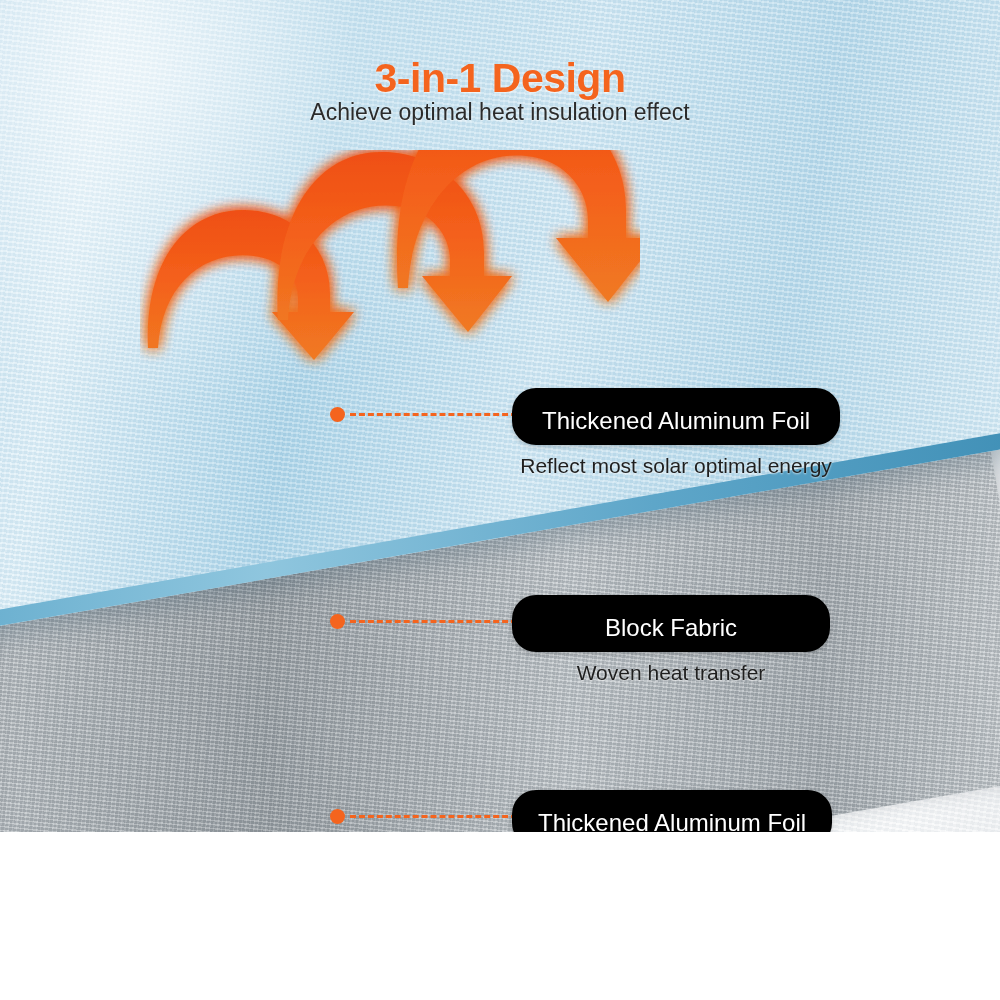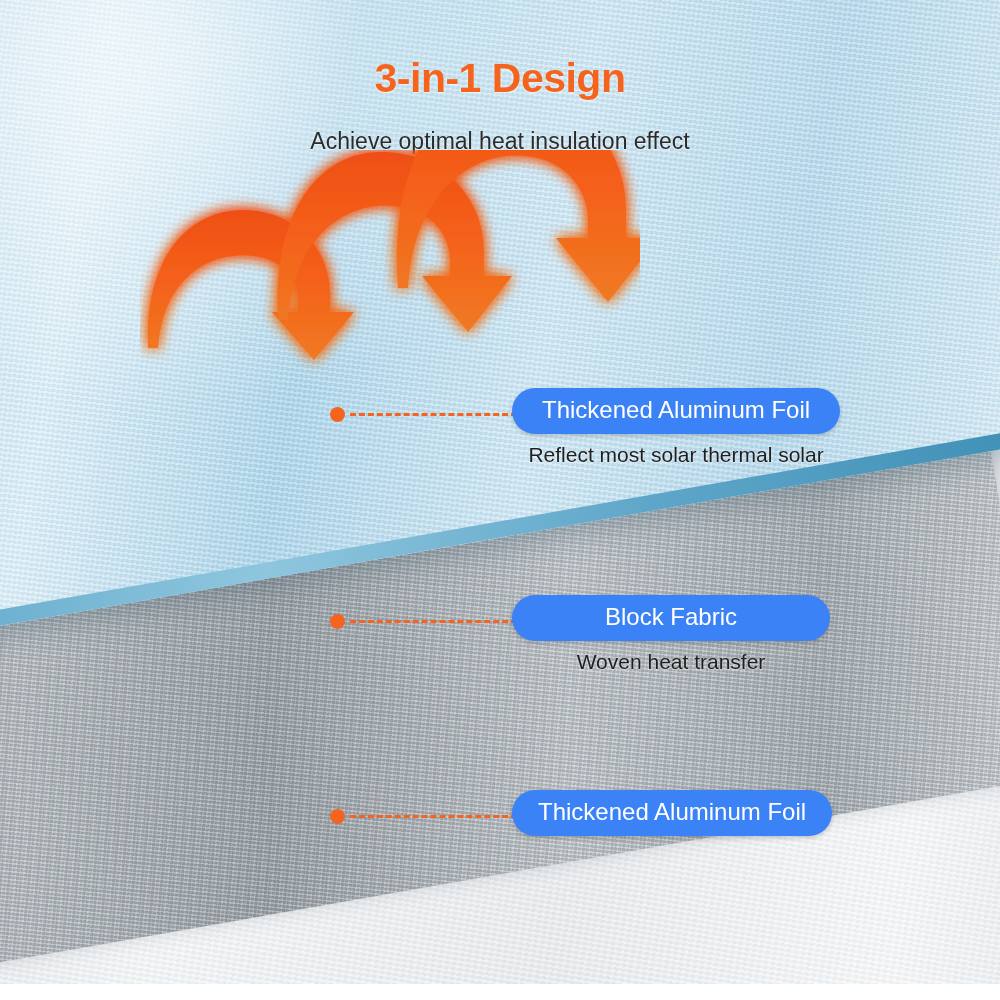--- a/index.html
+++ b/index.html
@@ -10,21 +10,21 @@
     width: 1000px;
     height: 1000px;
     overflow: hidden;
     font-family: "Liberation Sans", sans-serif;
     background: #ffffff;
   }
 
   #stage {
     position: relative;
     width: 1000px;
-    height: 984px;
+    height: 832px;
     overflow: hidden;
     background: #f2f4f6;
   }
 
   
   .bg-base {
     position: absolute;
     inset: 0;
     background:
       linear-gradient(160deg, #e9edf0 0%, #f6f8f9 40%, #eceff1 70%, #e3e7ea 100%);
@@ -125,21 +125,21 @@
     width: 1000px;
     text-align: center;
     font-size: 41px;
     font-weight: bold;
     color: #f4641e;
     letter-spacing: -0.5px;
     text-shadow: 0 1px 2px rgba(255,255,255,0.75);
   }
   .subtitle {
     position: absolute;
-    top: 128px;
+    top: 99px;
     left: 0;
     width: 1000px;
     text-align: center;
     font-size: 23px;
     color: #2b2b2b;
     text-shadow: 0 1px 2px rgba(255,255,255,0.7);
   }
 
   
   .arrows {
@@ -151,24 +151,24 @@
   }
 
   
   .callout {
     position: absolute;
     display: flex;
     flex-direction: column;
     align-items: center;
   }
   .pill {
-    background: #3b82f6;
+    background: #000000;
     color: #ffffff;
     border-radius: 24px;
-    padding: 9px 26px 11px 26px;
+    padding: 20px 26px 11px 26px;
     font-size: 24px;
     white-space: nowrap;
     box-shadow: 0 2px 5px rgba(0,0,0,0.18);
     line-height: 1.1;
   }
   .desc {
     margin-top: 9px;
     font-size: 21px;
     color: #1f1f1f;
     text-align: center;
@@ -259,21 +259,21 @@
       </g>
     </svg>
   </div>
 
   <div class="leader" id="leader-1">
     <span class="dot"></span>
     <span class="dash"></span>
   </div>
   <div class="callout" id="callout-1">
     <div class="pill">Thickened Aluminum Foil</div>
-    <div class="desc">Reflect most solar thermal solar</div>
+    <div class="desc">Reflect most solar optimal energy</div>
   </div>
 
   <div class="leader" id="leader-2">
     <span class="dot"></span>
     <span class="dash"></span>
   </div>
   <div class="callout" id="callout-2">
     <div class="pill">Block Fabric</div>
     <div class="desc">Woven heat transfer</div>
   </div>

